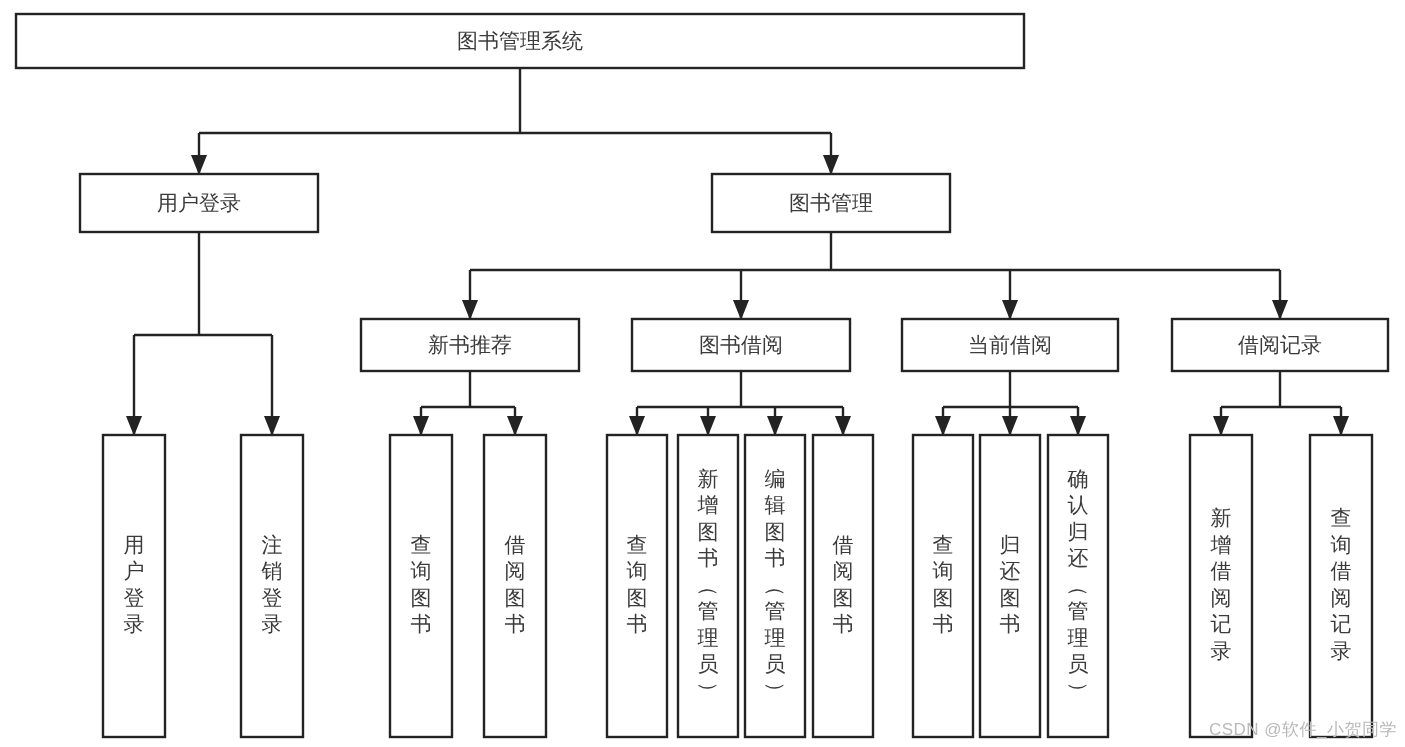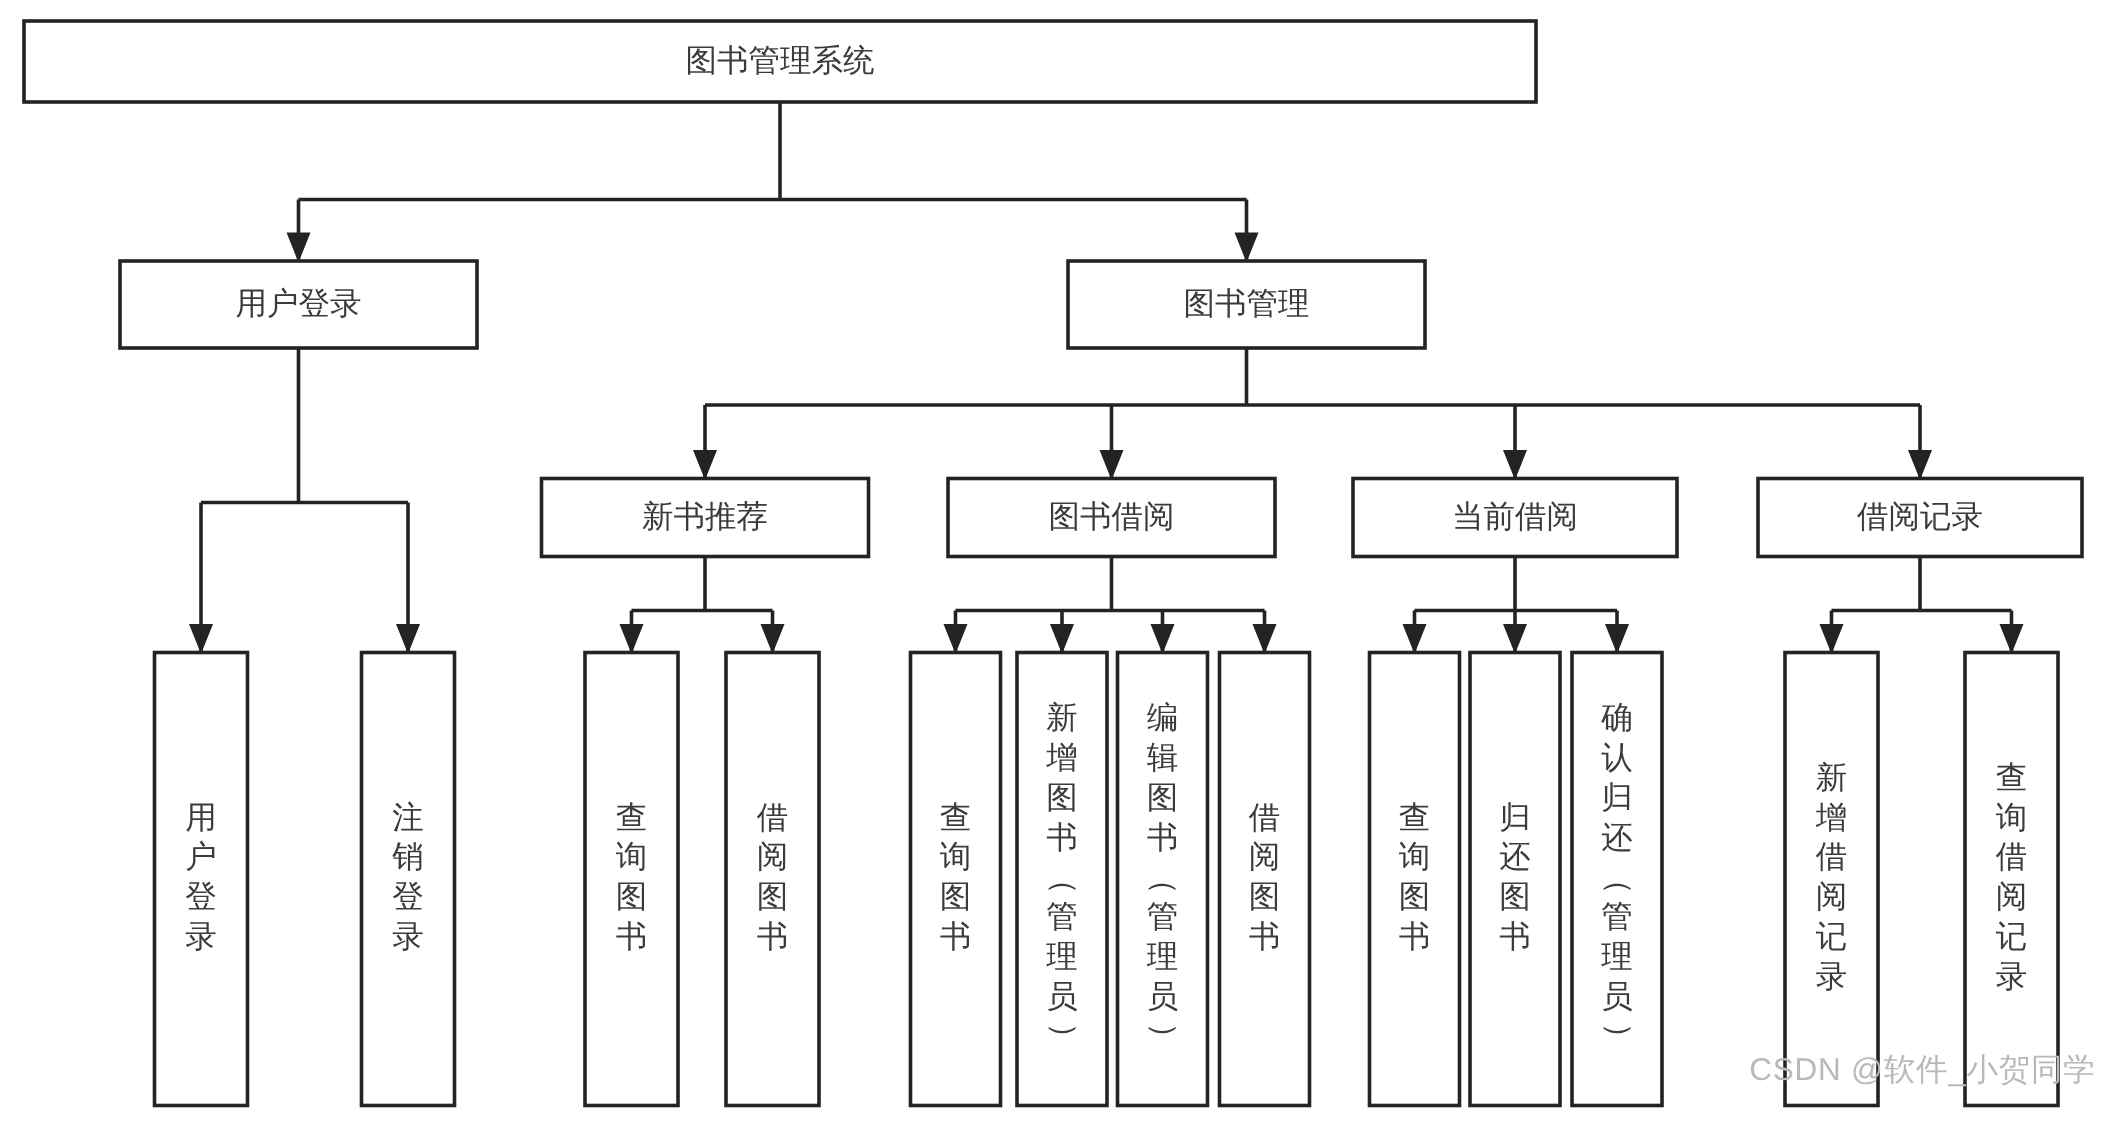--- a/index.html
+++ b/index.html
@@ -53,23 +53,23 @@
   .node-label-v {
     font-family: "Liberation Sans", "DejaVu Sans", sans-serif;
     font-size: 21px;
     fill: #3b3b3b;
     text-anchor: middle;
     dominant-baseline: middle;
   }
   .watermark-text {
     position: absolute;
     right: 8px;
-    bottom: 20px;
-    font-family: "Liberation Sans", "DejaVu Sans", sans-serif;
-    font-size: 21px;
+    bottom: 6px;
+    font-family: "Liberation Sans", "DejaVu Sans", sans-serif;
+    font-size: 17px;
     color: #b9b9b9;
     letter-spacing: 0.5px;
     white-space: nowrap;
     pointer-events: none;
   }
 </style>
 </head>
 <body>
 
 <div id="diagram-root">

